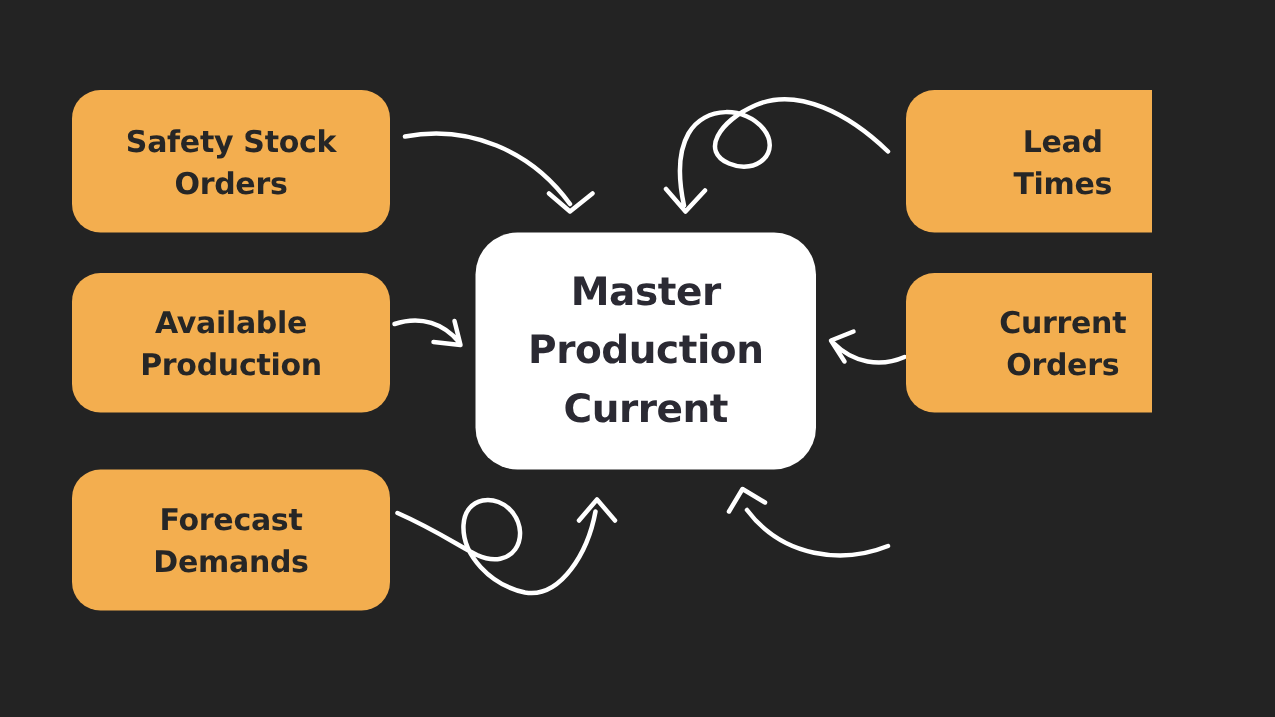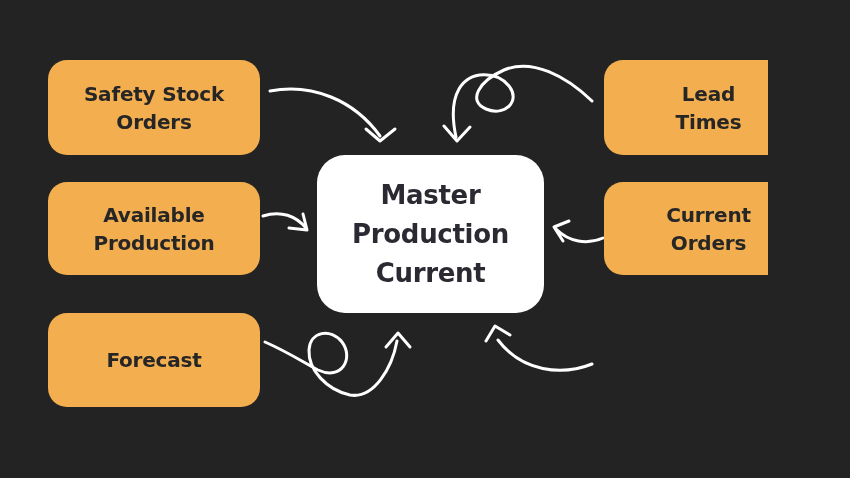--- a/index.html
+++ b/index.html
@@ -79,20 +79,21 @@
   <div class="node left-col row-1">
     <span class="line">Safety Stock</span>
     <span class="line">Orders</span>
   </div>
   <div class="node left-col row-2">
     <span class="line">Available</span>
     <span class="line">Production</span>
   </div>
   <div class="node left-col row-3">
     <span class="line">Forecast</span>
+    <span class="line">Demands</span>
   </div>
 
   <div class="node right-col row-2">
     <span class="line">Current</span>
     <span class="line">Orders</span>
   </div>
   <div class="node right-col row-1">
     <span class="line">Lead</span>
     <span class="line">Times</span>
   </div>

